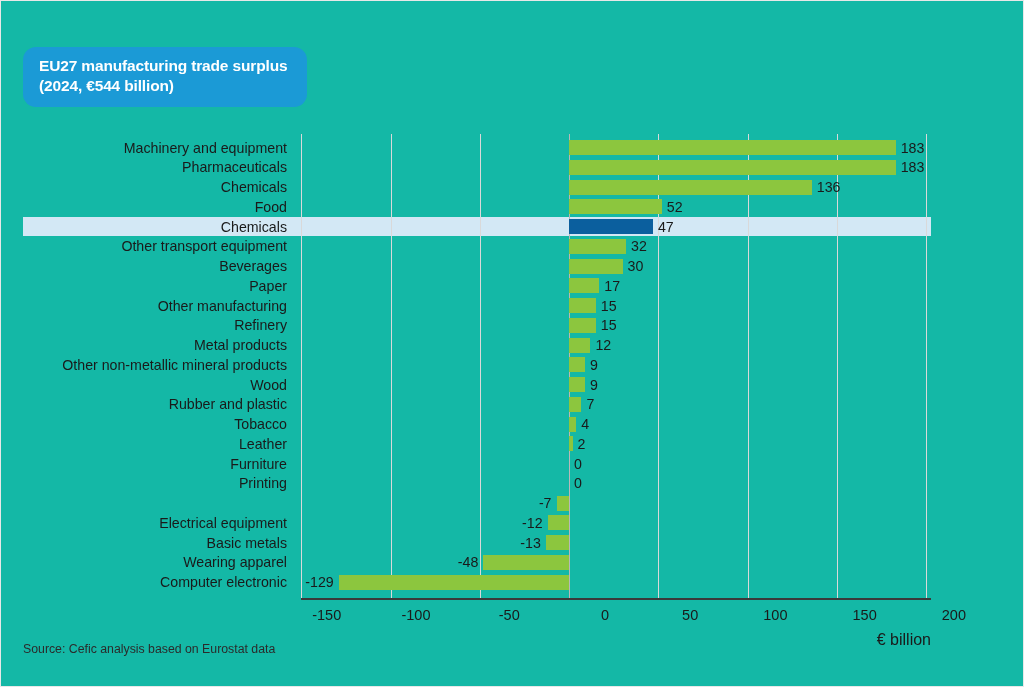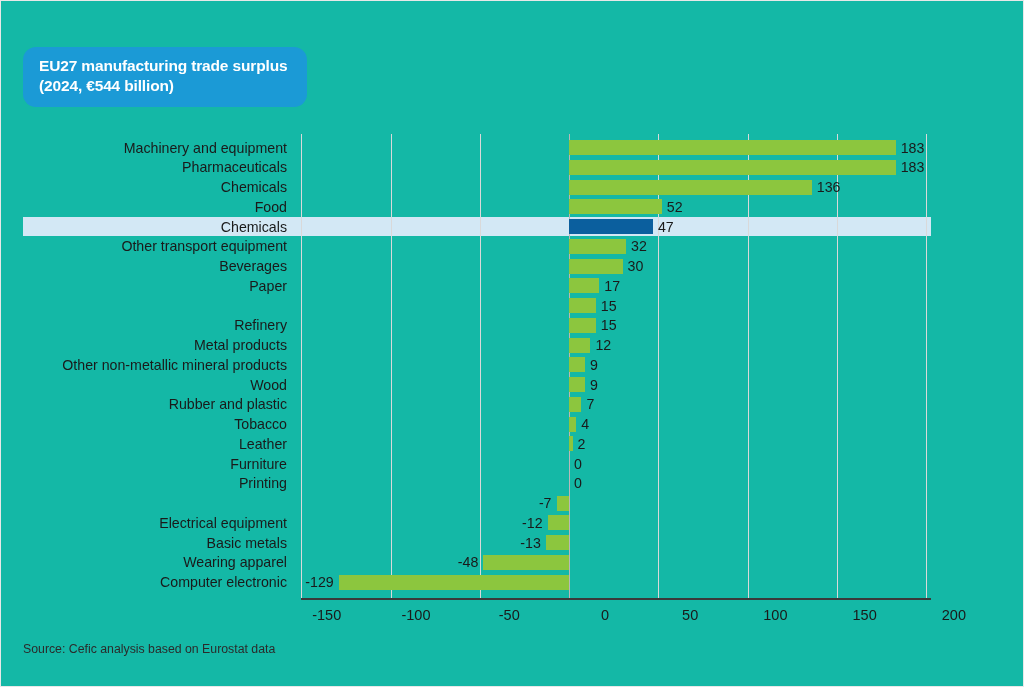--- a/index.html
+++ b/index.html
@@ -161,20 +161,21 @@
       <div class="val-label pos" style="top: 217.5px; left: 656.895px;">47</div>
       <div class="cat-label" style="left: 0px; width: 286px; top: 237.25px;">Other transport equipment</div>
       <div class="bar" style="left: 568px; width: 57.12px; top: 237.75px; height: 15px;"></div>
       <div class="val-label pos" style="top: 237.25px; left: 630.12px;">32</div>
       <div class="cat-label" style="left: 0px; width: 286px; top: 257px;">Beverages</div>
       <div class="bar" style="left: 568px; width: 53.55px; top: 257.5px; height: 15px;"></div>
       <div class="val-label pos" style="top: 257px; left: 626.55px;">30</div>
       <div class="cat-label" style="left: 0px; width: 286px; top: 276.75px;">Paper</div>
       <div class="bar" style="left: 568px; width: 30.345px; top: 277.25px; height: 15px;"></div>
       <div class="val-label pos" style="top: 276.75px; left: 603.345px;">17</div>
+      <div class="cat-label" style="left: 0px; width: 286px; top: 296.5px;">Other manufacturing</div>
       <div class="bar" style="left: 568px; width: 26.775px; top: 297px; height: 15px;"></div>
       <div class="val-label pos" style="top: 296.5px; left: 599.775px;">15</div>
       <div class="cat-label" style="left: 0px; width: 286px; top: 316.25px;">Refinery</div>
       <div class="bar" style="left: 568px; width: 26.775px; top: 316.75px; height: 15px;"></div>
       <div class="val-label pos" style="top: 316.25px; left: 599.775px;">15</div>
       <div class="cat-label" style="left: 0px; width: 286px; top: 336px;">Metal products</div>
       <div class="bar" style="left: 568px; width: 21.42px; top: 336.5px; height: 15px;"></div>
       <div class="val-label pos" style="top: 336px; left: 594.42px;">12</div>
       <div class="cat-label" style="left: 0px; width: 286px; top: 355.75px;">Other non-metallic mineral products</div>
       <div class="bar" style="left: 568px; width: 16.065px; top: 356.25px; height: 15px;"></div>
@@ -212,16 +213,17 @@
       <div class="tick-label" style="left: 260.25px; width: 80px; top: 606.25px;">-150</div>
       <div class="tick-label" style="left: 349.5px; width: 80px; top: 606.25px;">-100</div>
       <div class="tick-label" style="left: 438.75px; width: 80px; top: 606.25px;">-50</div>
       <div class="tick-label" style="left: 528px; width: 80px; top: 606.25px;">0</div>
       <div class="tick-label" style="left: 617.25px; width: 80px; top: 606.25px;">50</div>
       <div class="tick-label" style="left: 706.5px; width: 80px; top: 606.25px;">100</div>
       <div class="tick-label" style="left: 795.75px; width: 80px; top: 606.25px;">150</div>
       <div class="tick-label" style="left: 885px; width: 80px; top: 606.25px;">200</div>
     </div>
 
+  <div id="axis-unit" style="left: 730px; width: 200px; top: 630.25px;">€ billion</div>
 
   <div id="source-note">Source: Cefic analysis based on Eurostat data</div>
 
 </div>
 
 </body></html>

